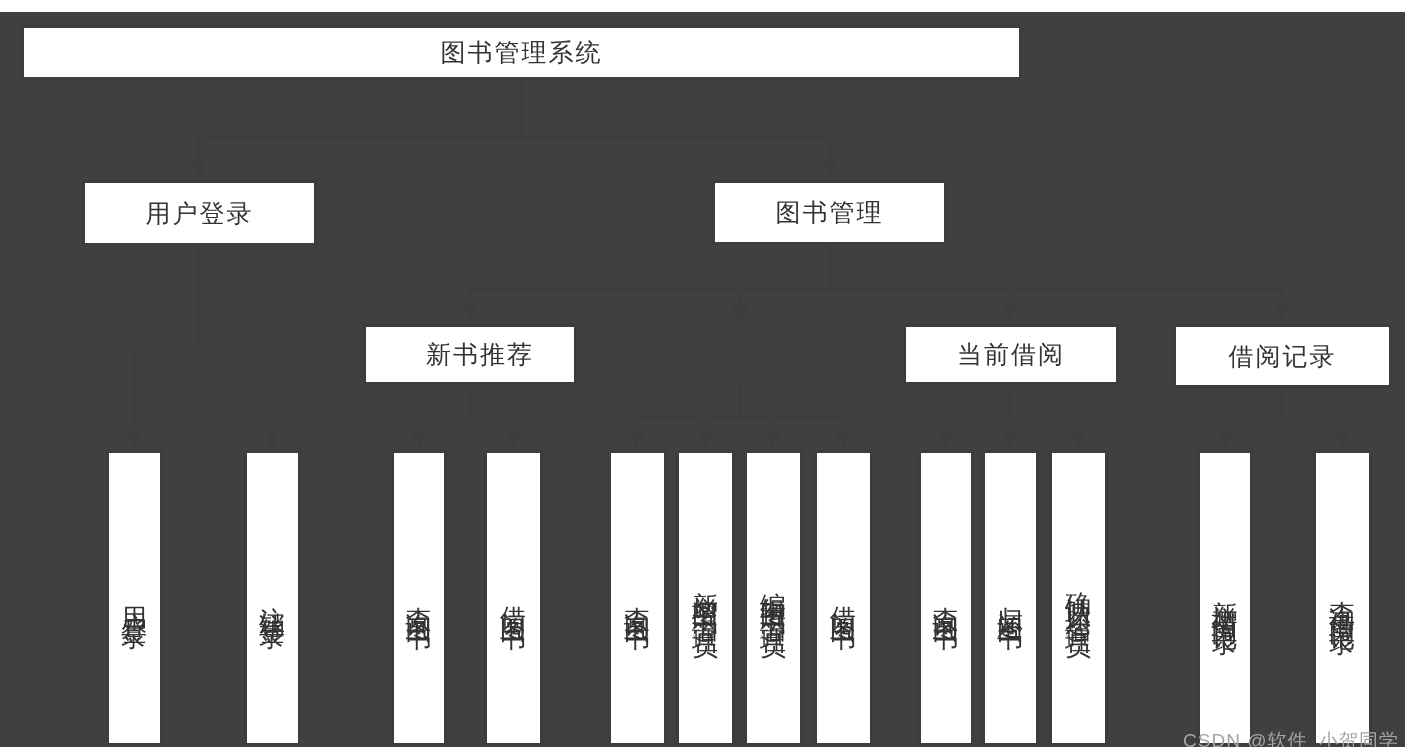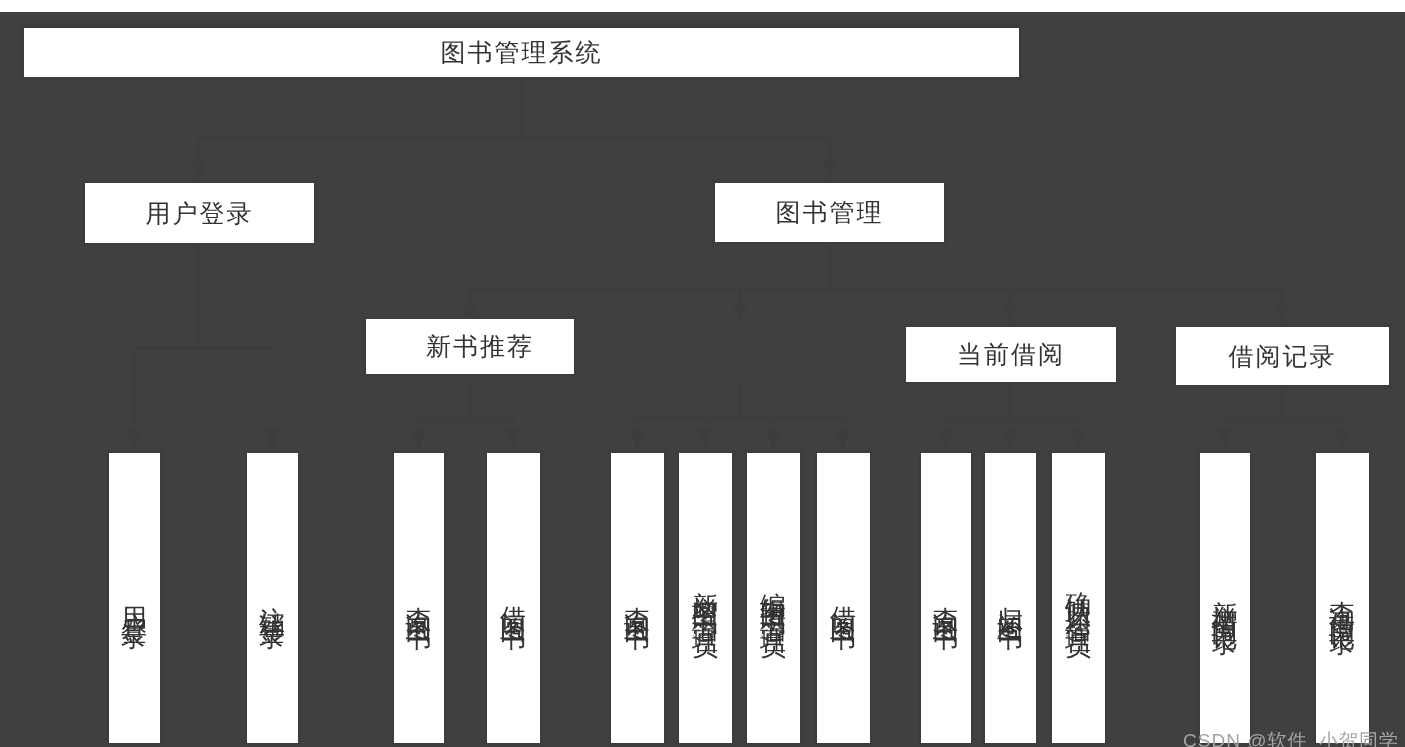--- a/index.html
+++ b/index.html
@@ -86,21 +86,21 @@
       <polygon points="1217.5,417 1232.5,417 1225,438"></polygon>
       <polygon points="1334.5,417 1349.5,417 1342,438"></polygon>
     </g>
   </svg>
 
   <div class="node hbox" style="left:21px; top:13px; width:1001px; height:55px;">图书管理系统</div>
 
   <div class="node hbox" style="left:82px; top:168px; width:235px; height:66px;">用户登录</div>
   <div class="node hbox" style="left:712px; top:168px; width:235px; height:65px;">图书管理</div>
 
-  <div class="node hbox" style="left:363px; top:304px; width:214px; height:61px;padding-left:20px;">新书推荐</div>
+  <div class="node hbox" style="left:363px; top:312px; width:214px; height:61px;padding-left:20px;">新书推荐</div>
   <div class="node hbox" style="left:903px; top:312px; width:216px; height:61px;">当前借阅</div>
   <div class="node hbox" style="left:1173px; top:312px; width:219px; height:64px;">借阅记录</div>
 
   <div class="node vbox" style="left:106px; width:57px;">用户登录</div>
   <div class="node vbox" style="left:244px; width:57px;">注销登录</div>
 
   <div class="node vbox" style="left:391px; width:56px;">查询图书</div>
   <div class="node vbox" style="left:484px; width:59px;">借阅图书</div>
 
   <div class="node vbox" style="left:608px; width:59px;">查询图书</div>

